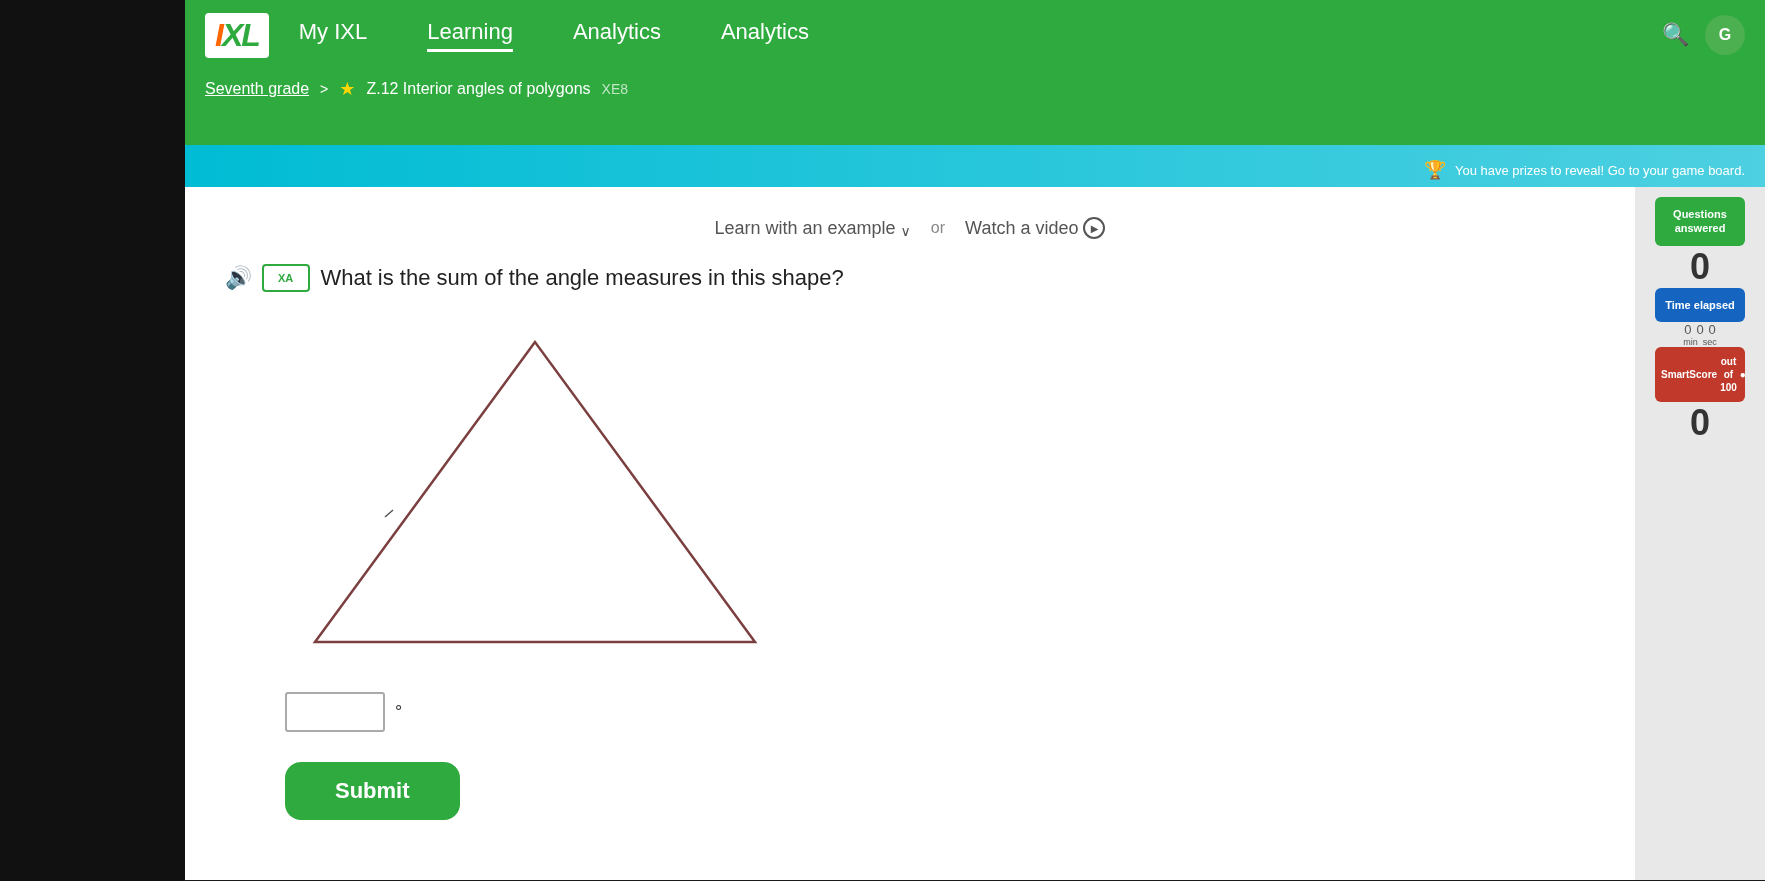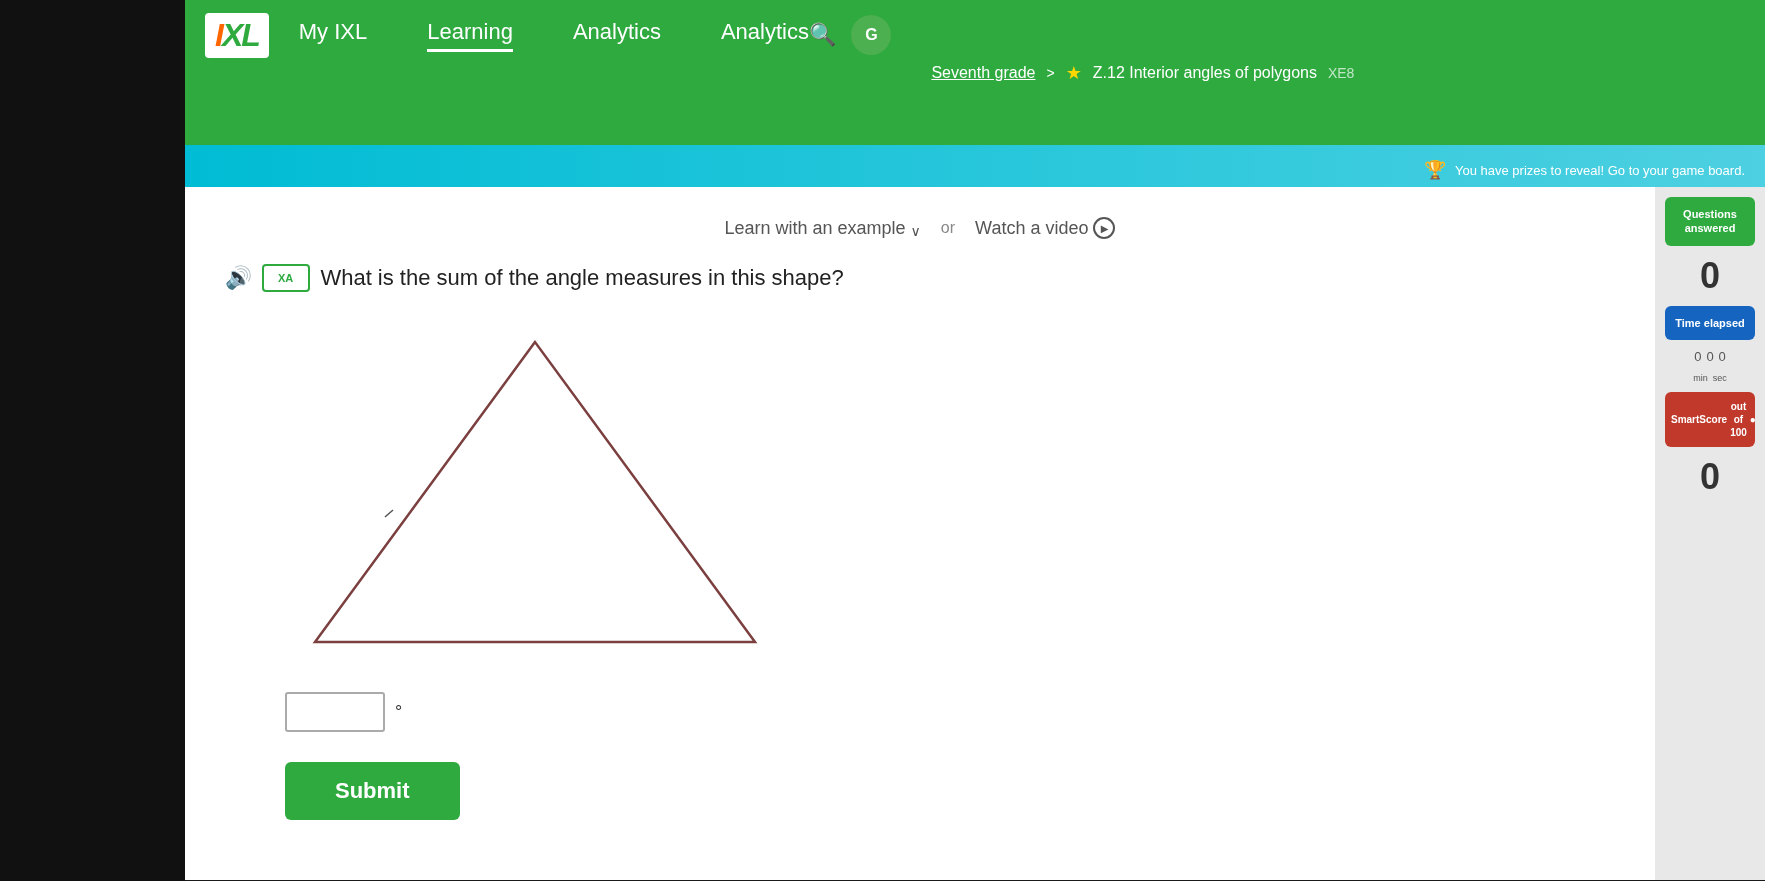--- a/index.html
+++ b/index.html
@@ -30,20 +30,21 @@
       right: 0;
       bottom: 0;
     }
 
     
     .nav-bar {
       background: #2eaa3f;
       height: 145px;
       position: relative;
       display: flex;
+      flex-direction: column;
     }
 
     .nav-top {
       display: flex;
       align-items: center;
       height: 70px;
       padding: 0 20px;
     }
 
     .logo-area {
@@ -300,34 +301,34 @@
     }
 
     
     .submit-btn {
       background: #2eaa3f;
       color: white;
       border: none;
       padding: 16px 50px;
       font-size: 22px;
       font-weight: 600;
-      border-radius: 6px;
+      border-radius: 16px;
       cursor: pointer;
       margin-left: 60px;
     }
 
     
     .right-sidebar {
-      width: 110px;
+      width: 130px;
       background: #e8e8e8;
       display: flex;
       flex-direction: column;
       align-items: center;
       padding-top: 10px;
-      gap: 9px;
+      gap: 0;
       position: relative;
     }
 
     .questions-answered-btn {
       background: #2eaa3f;
       color: white;
       font-size: 11px;
       font-weight: bold;
       text-align: center;
       padding: 10px 8px;

